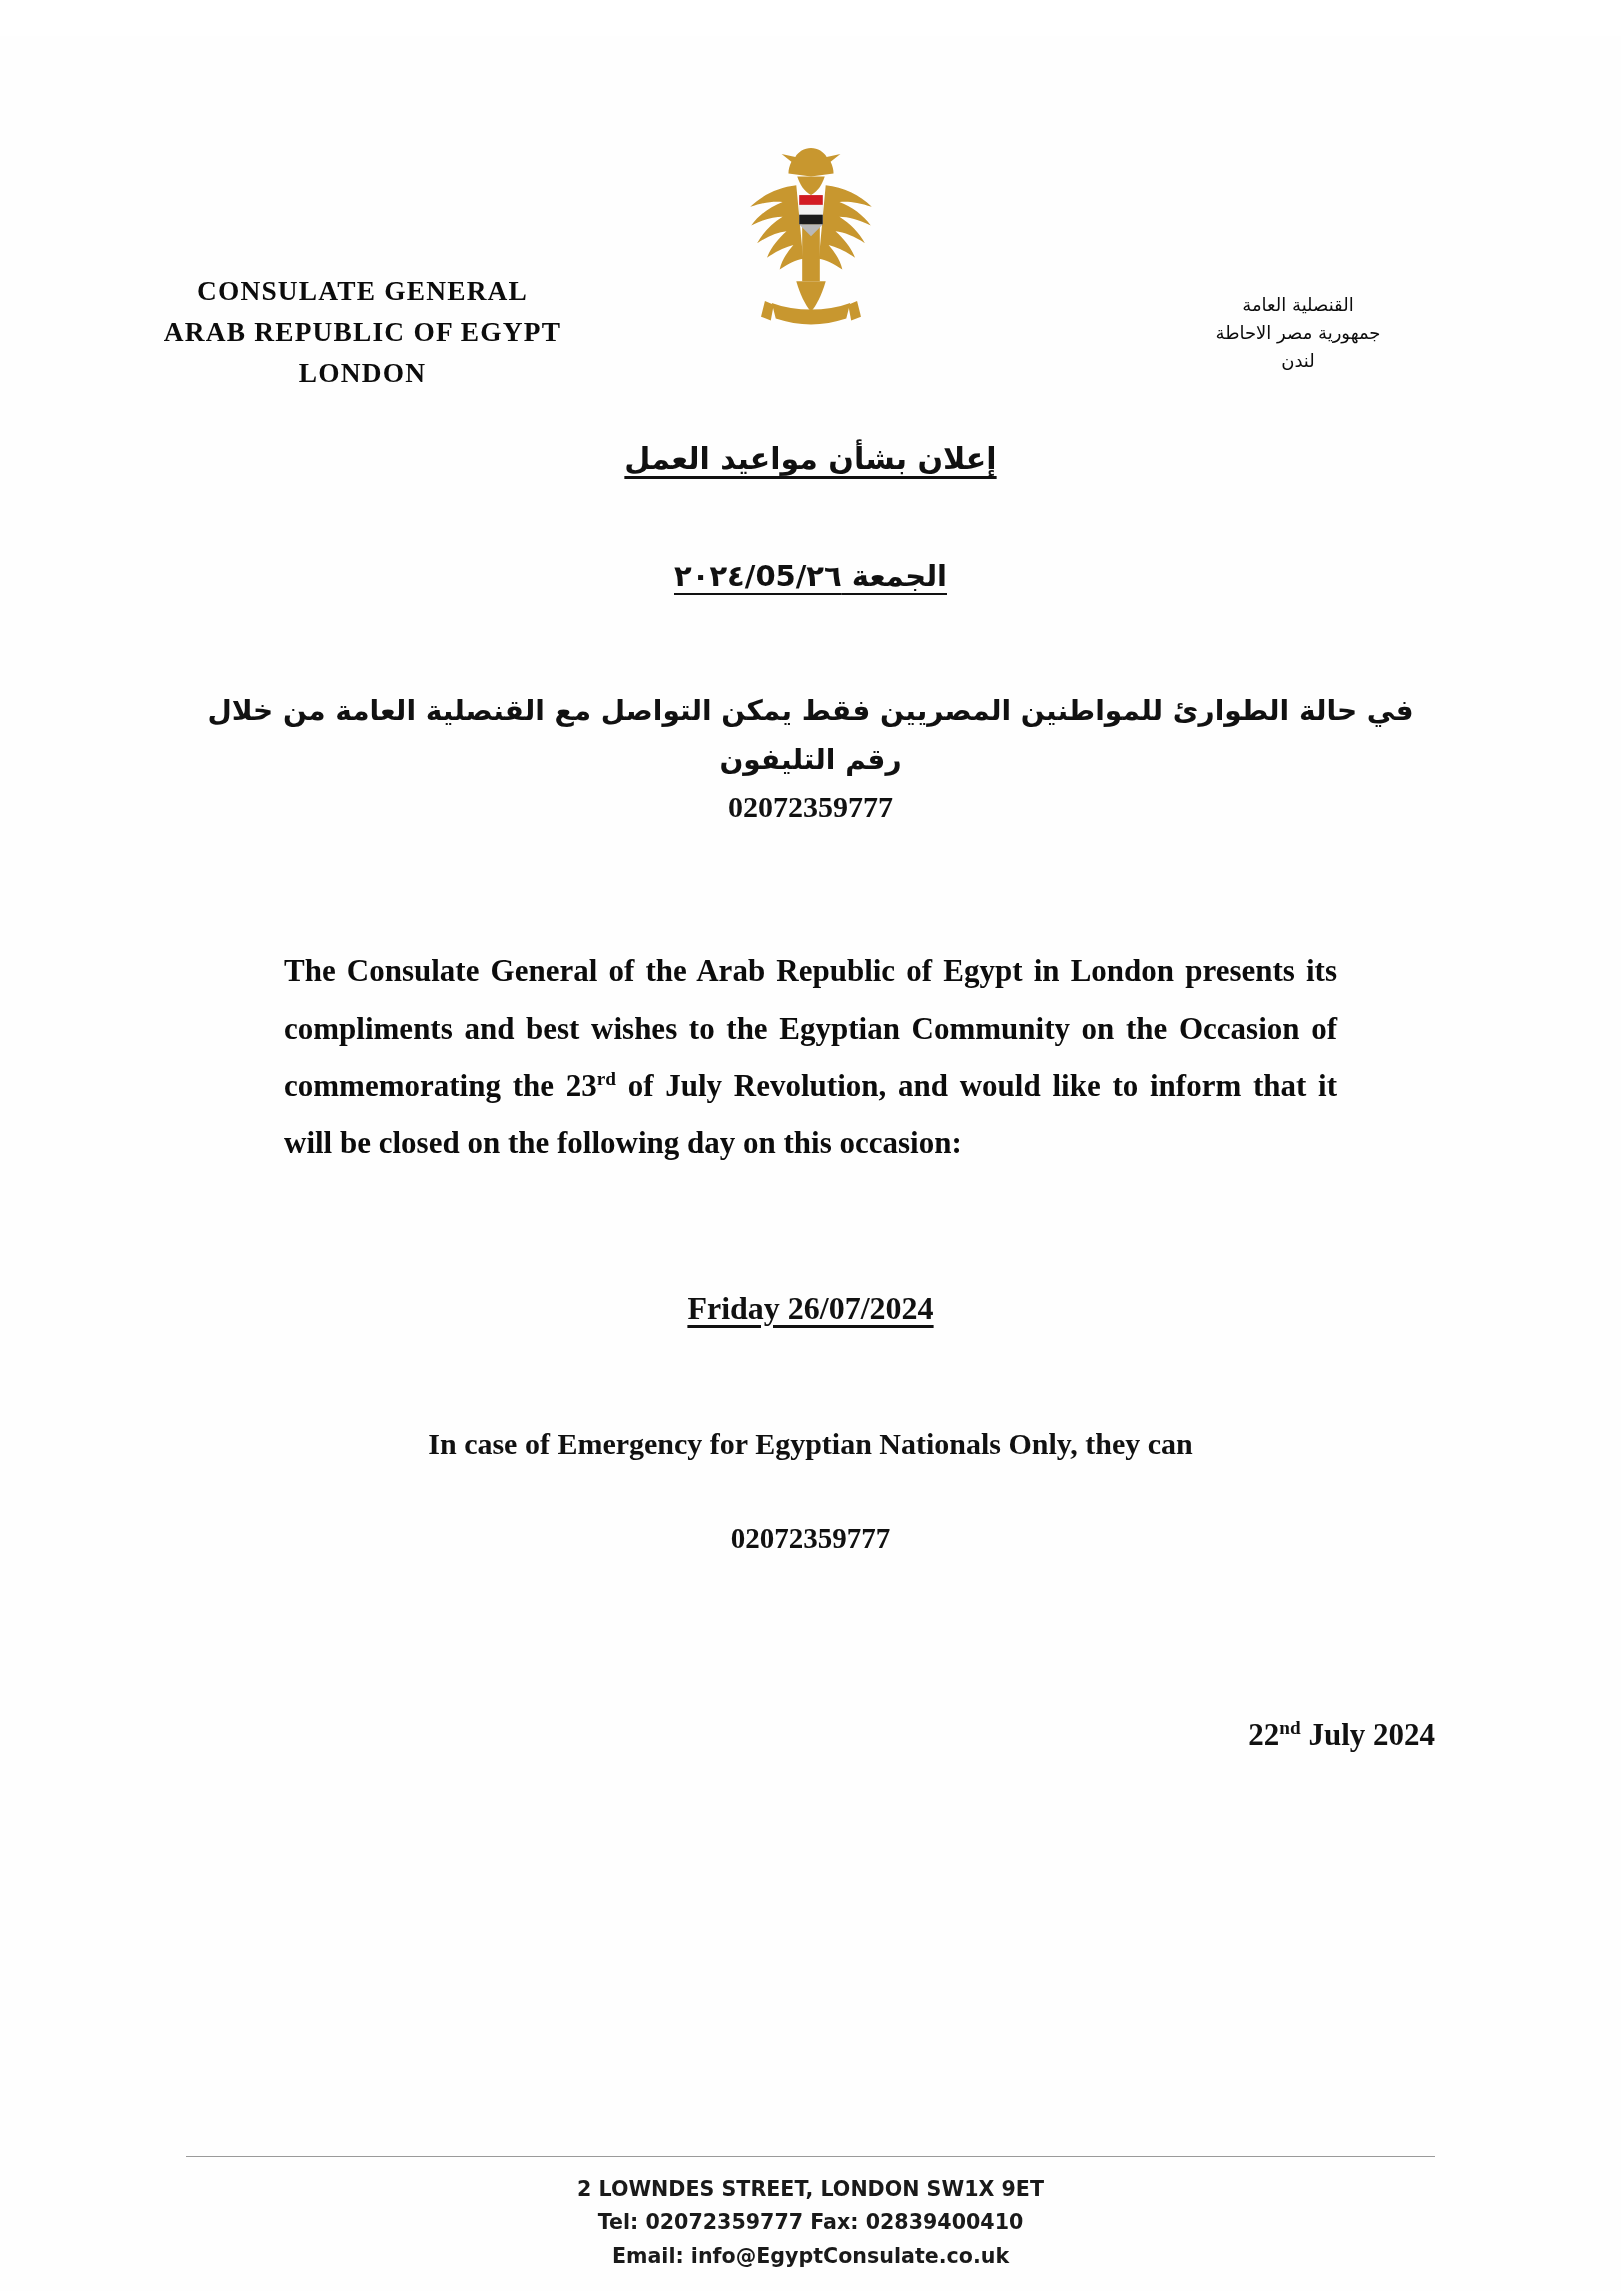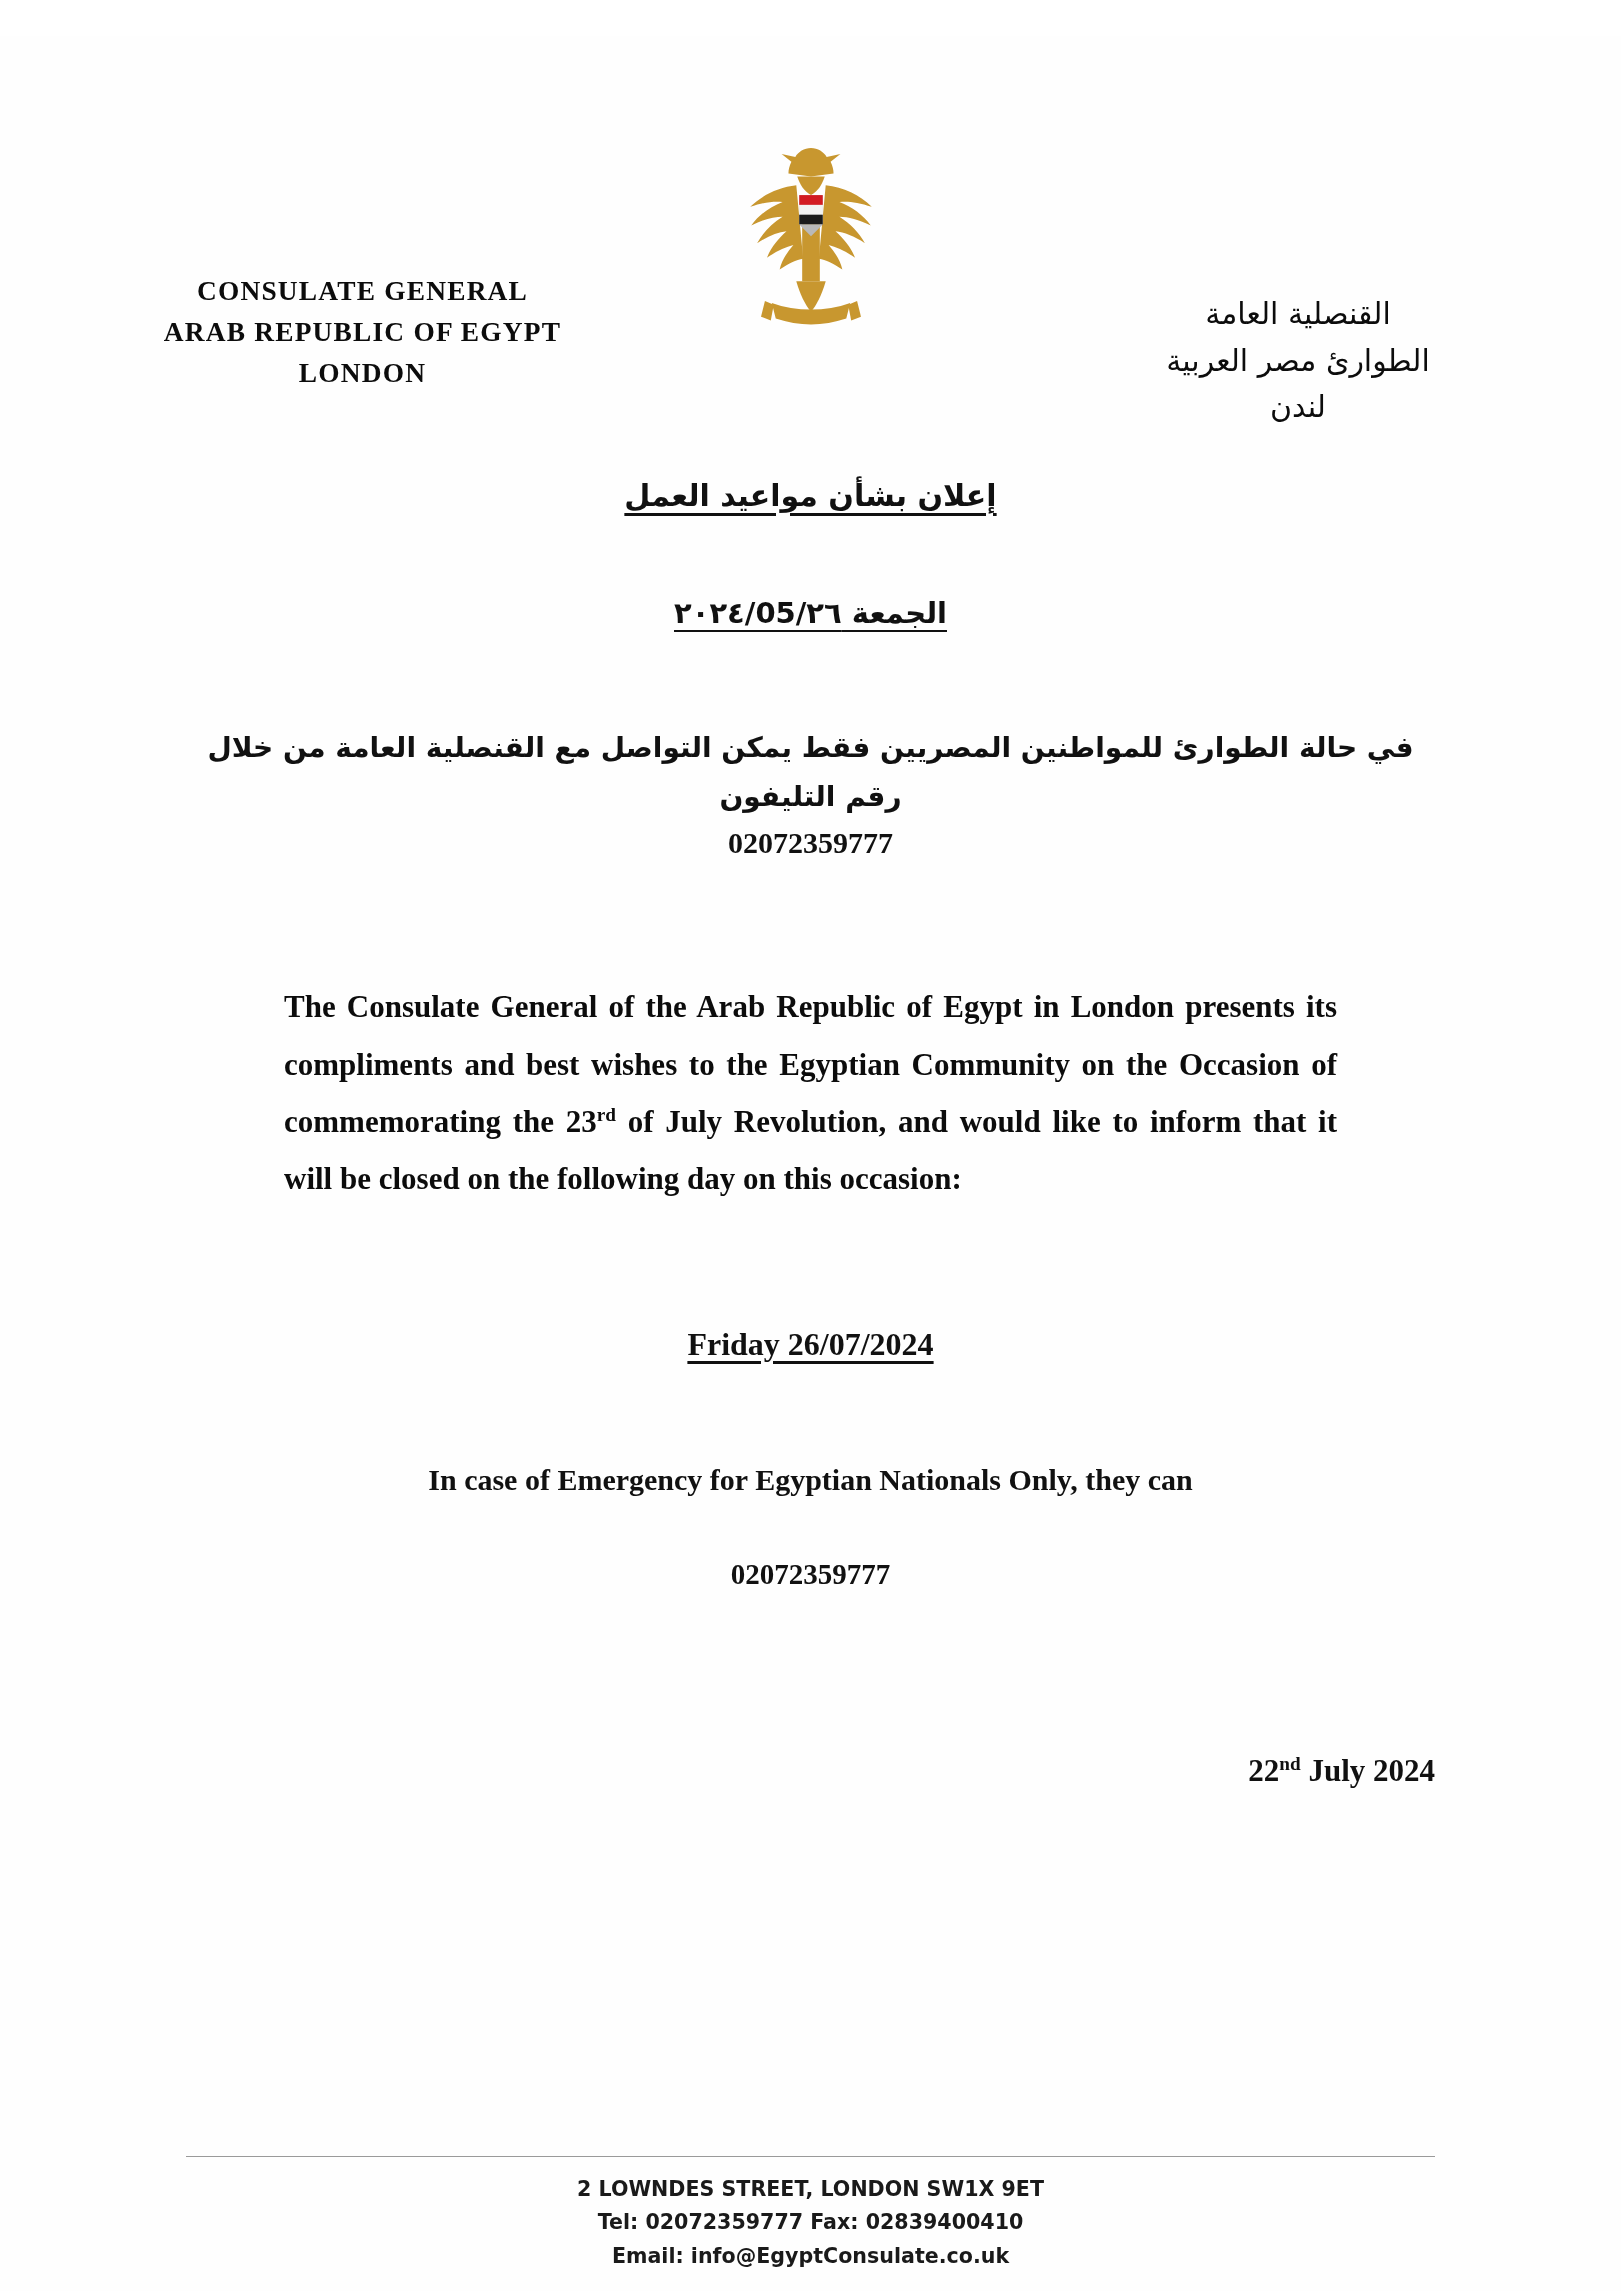--- a/index.html
+++ b/index.html
@@ -49,21 +49,21 @@
     line-height: 1.5;
   }
   .header-right {
     width: 470px;
     padding-top: 147px;
     text-align: center;
     direction: rtl;
   }
   .header-right .line {
     font-family: "DejaVu Sans", sans-serif;
-    font-size: 30px;
+    font-size: 18px;
     color: #0c0c0c;
     line-height: 1.55;
   }
   .crest {
     position: absolute;
     left: 50%;
     transform: translateX(-50%);
     top: 0;
     width: 147px;
     height: 211px;
@@ -227,21 +227,21 @@
           <rect x="63" y="52" width="24" height="10" fill="#d21b22"></rect>
           <rect x="63" y="62" width="24" height="10" fill="#f2f2f2"></rect>
           <rect x="63" y="72" width="24" height="10" fill="#1b1b1b"></rect>
           <path d="M63 82 h24 l-12 12 z" fill="#b9b9b9"></path>
         </g>
       </svg>
     </div>
 
     <div class="header-right">
       <div class="line">القنصلية العامة</div>
-      <div class="line">الطوارئ مصر العربية</div>
+      <div class="line">جمهورية مصر الاحاطة</div>
       <div class="line">لندن</div>
     </div>
   </div>
 
   <div class="title-ar">إعلان بشأن مواعيد العمل</div>
 
 
   <div class="date-ar">الجمعة ٢٠٢٤/05/٢٦</div>
 
   <div class="emerg-ar">في حالة الطوارئ للمواطنين المصريين فقط يمكن التواصل مع القنصلية العامة من خلال رقم التليفون</div>

